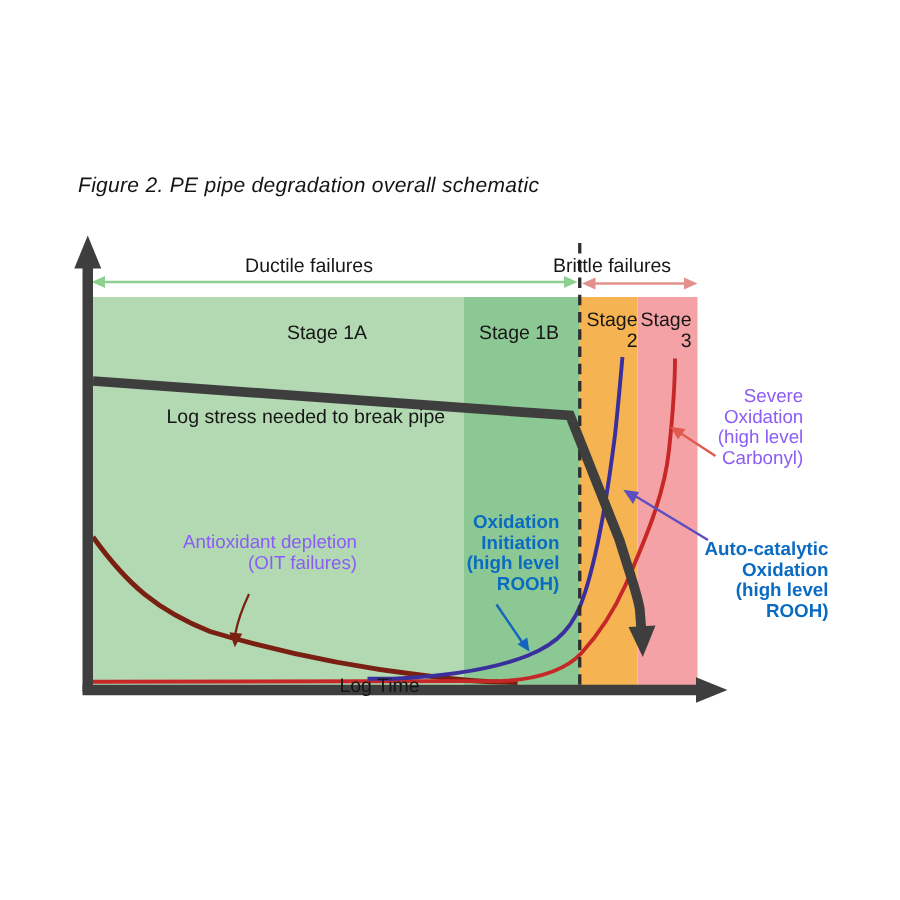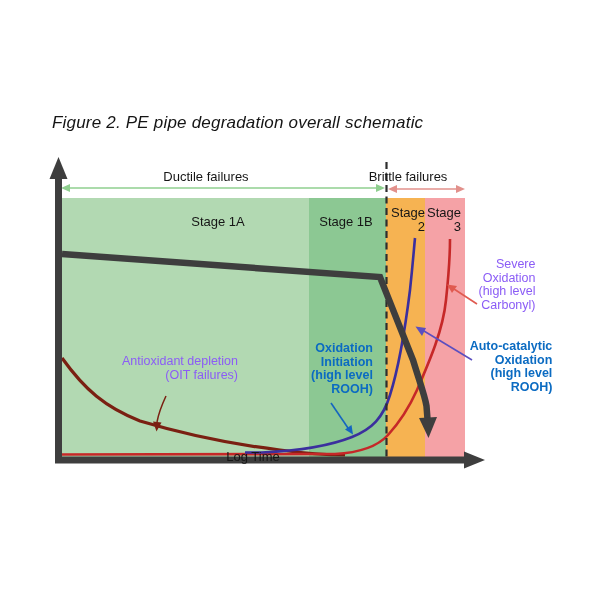--- a/index.html
+++ b/index.html
@@ -1,21 +1,21 @@
 <!DOCTYPE html>
 <html><head>
 <meta charset="utf-8">
 <style>
   html,body{margin:0;padding:0;background:#ffffff;}
   #stage{position:relative;width:600px;height:600px;background:#ffffff;overflow:hidden;
          font-family:"Liberation Sans", sans-serif;}
   #diagram-svg{position:absolute;left:0;top:0;width:600px;height:600px;}
   .lbl{position:absolute;color:#161616;white-space:pre-line;line-height:14px;font-size:13px;}
   .ctr{transform:translateX(-50%);text-align:right;}
-  .title{font-style:italic;font-size:17px;color:#141414;white-space:nowrap;letter-spacing:0.2px;}
+  .title{font-style:italic;font-size:14px;color:#141414;white-space:nowrap;letter-spacing:0.2px;}
   .red-lbl{color:#8b5cf6;font-size:12.5px;line-height:14px;}
   .blue-lbl{color:#0b6bc2;font-weight:bold;font-size:12.5px;line-height:13.5px;}
   .multi{line-height:13.5px;}
 </style>
 </head>
 <body>
 
 <div id="stage">
 
   <svg id="diagram-svg" viewBox="0 0 600 600" xmlns="http://www.w3.org/2000/svg">
@@ -83,34 +83,35 @@
   <div class="lbl ctr" style="left:206px;top:170px;">Ductile failures</div>
   <div class="lbl ctr" style="left:408px;top:170px;white-space:nowrap;">Brittle failures</div>
 
   <div class="lbl ctr" style="left:198px;top:215px;margin-left:20px;">Stage 1A</div>
   <div class="lbl ctr" style="left:346px;top:215px;">Stage 1B</div>
   <div class="lbl ctr" style="left:408px;top:206px;">Stage
 2</div>
   <div class="lbl ctr" style="left:444px;top:206px;">Stage
 3</div>
 
+  <div class="lbl" style="left:111px;top:271px;white-space:nowrap;">Log stress needed to break pipe</div>
 
   <div class="lbl ctr red-lbl" style="left:180px;top:354px;">Antioxidant depletion
 (OIT failures)</div>
 
   <div class="lbl ctr blue-lbl multi" style="left:342px;top:342px;">Oxidation
 Initiation
 (high level
 ROOH)</div>
 
   <div class="lbl ctr red-lbl multi" style="left:507px;top:258px;">Severe
 Oxidation
 (high level
 Carbonyl)</div>
 
-  <div class="lbl ctr blue-lbl multi" style="left:511px;top:340px;">Auto-catalytic
+  <div class="lbl ctr blue-lbl multi" style="left:511px;top:360px;">Auto-catalytic
 Oxidation
 (high level
 ROOH)</div>
 
   <div class="lbl ctr" style="left:253px;top:450px;">Log Time</div>
 
 </div>
 
 </body></html>

